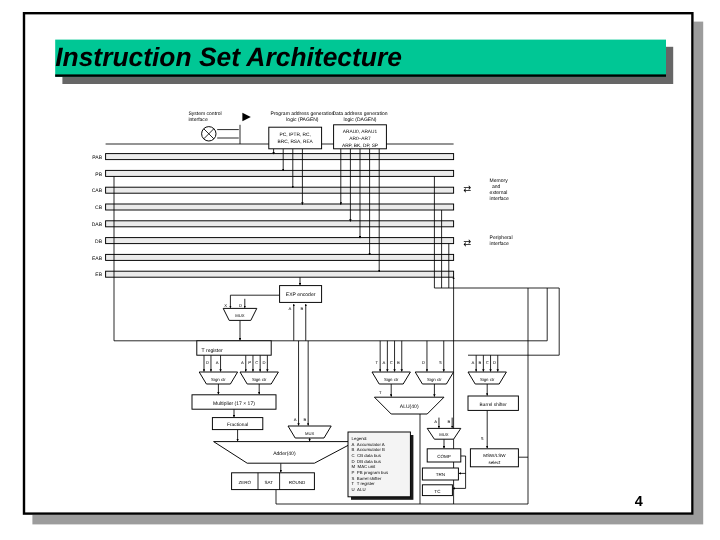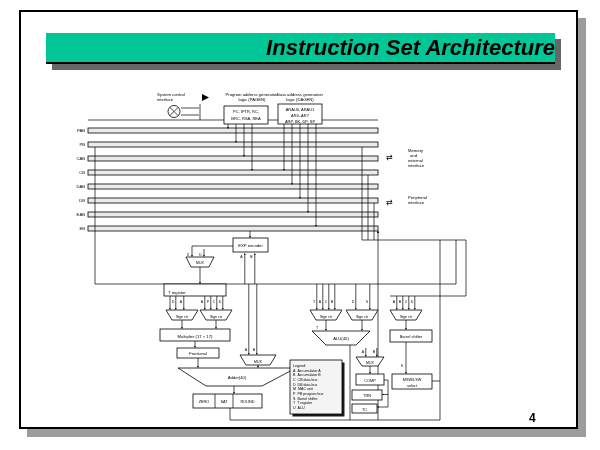--- a/index.html
+++ b/index.html
@@ -6,21 +6,21 @@
     --banner-green:#00C795;
     --banner-shadow:#666666;
     --slide-shadow:#9c9c9c;
   }
   html,body{margin:0;padding:0;background:#fff;}
   body{width:600px;height:450px;position:relative;font-family:"Liberation Sans",sans-serif;overflow:hidden;}
   .slide{position:absolute;left:19px;top:10px;width:555px;height:415px;background:#fff;
          border:2px solid #000;box-shadow:8px 8px 0 var(--slide-shadow);}
   .banner{position:absolute;left:25px;top:21px;width:509px;height:29px;background:var(--banner-green);
           border-bottom:2px solid #000;box-shadow:6px 6px 0 var(--banner-shadow);}
-  .banner-title{font-style:italic;font-weight:bold;font-size:22px;line-height:29px;text-align:right;color:#000;}
+  .banner-title{font-style:italic;font-weight:bold;font-size:22px;line-height:29px;text-align:left;color:#000;}
   .page-num{position:absolute;left:508px;top:399px;font-size:12px;font-weight:bold;color:#000;}
   svg.diagram{position:absolute;left:0;top:0;width:600px;height:450px;}
   svg text{font-family:"Liberation Sans",sans-serif;fill:#000;}.t42{font-size:4.2px}.t40{font-size:4px}.t38{font-size:3.8px}
   .t36{font-size:3.6px}.t35{font-size:3.5px}.t80{font-size:8px}
   .mid{text-anchor:middle}.end{text-anchor:end}
   .box{fill:#fff;stroke:#000;stroke-width:.8}
   .band{fill:#ebebeb;stroke:#000;stroke-width:.8}
   .w{stroke:#000;stroke-width:.7;fill:none}
 </style>
 </head>

